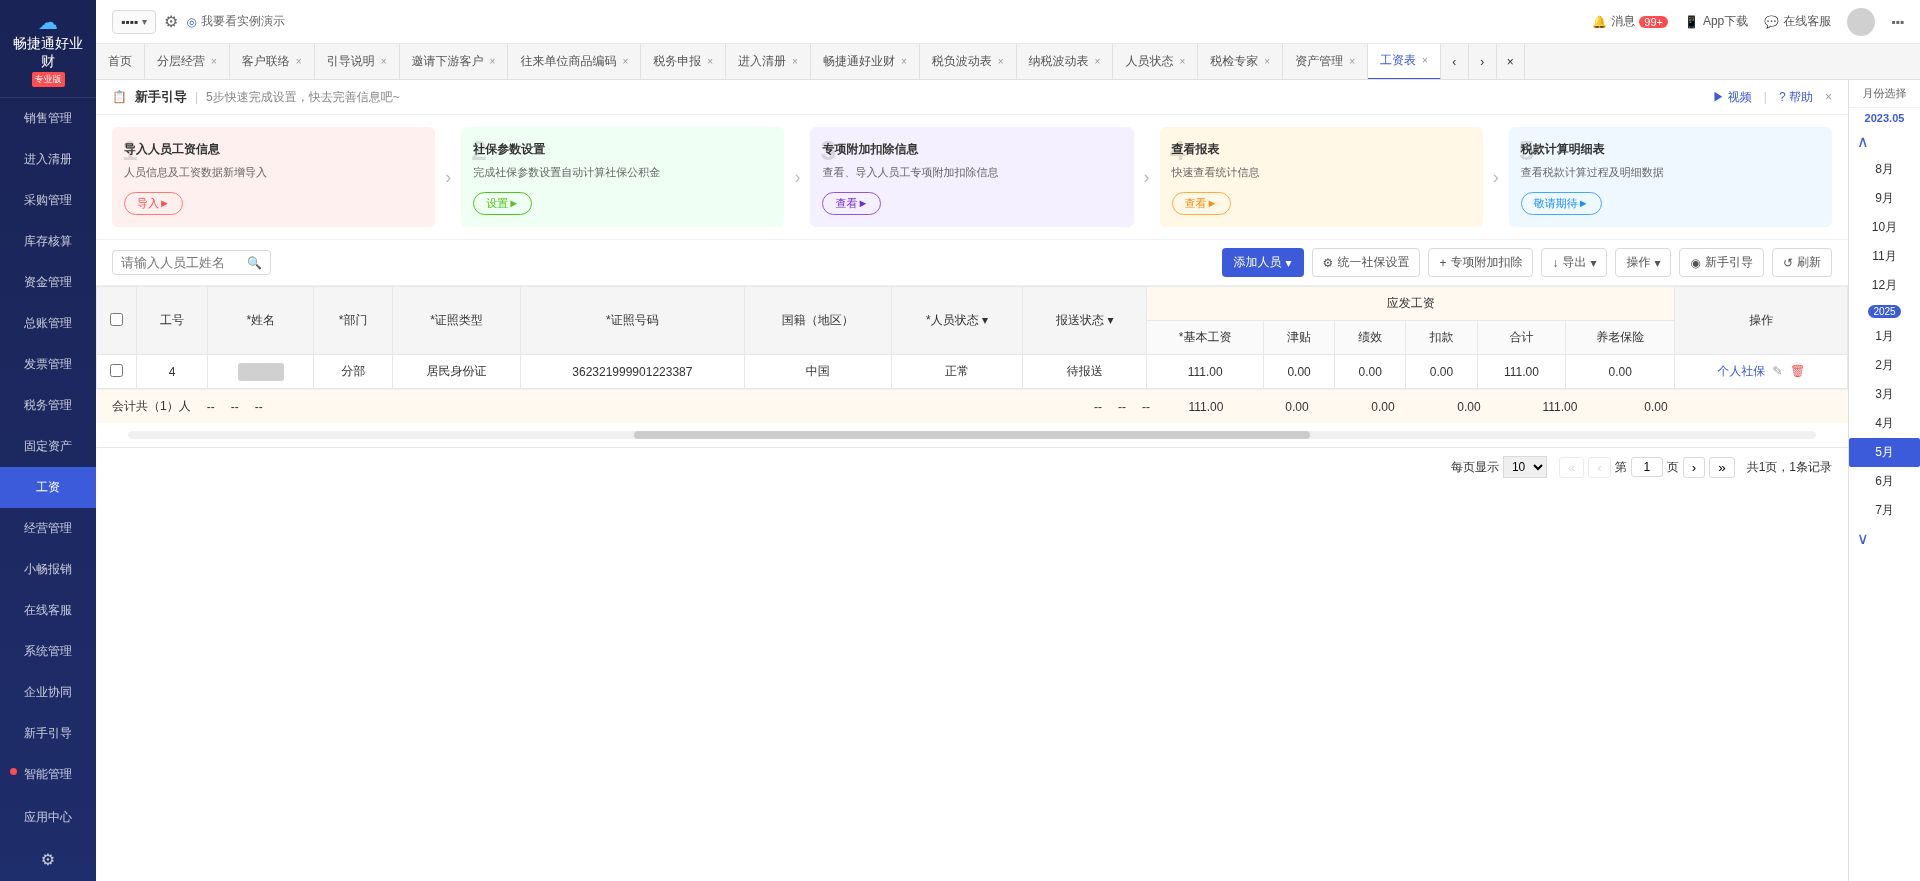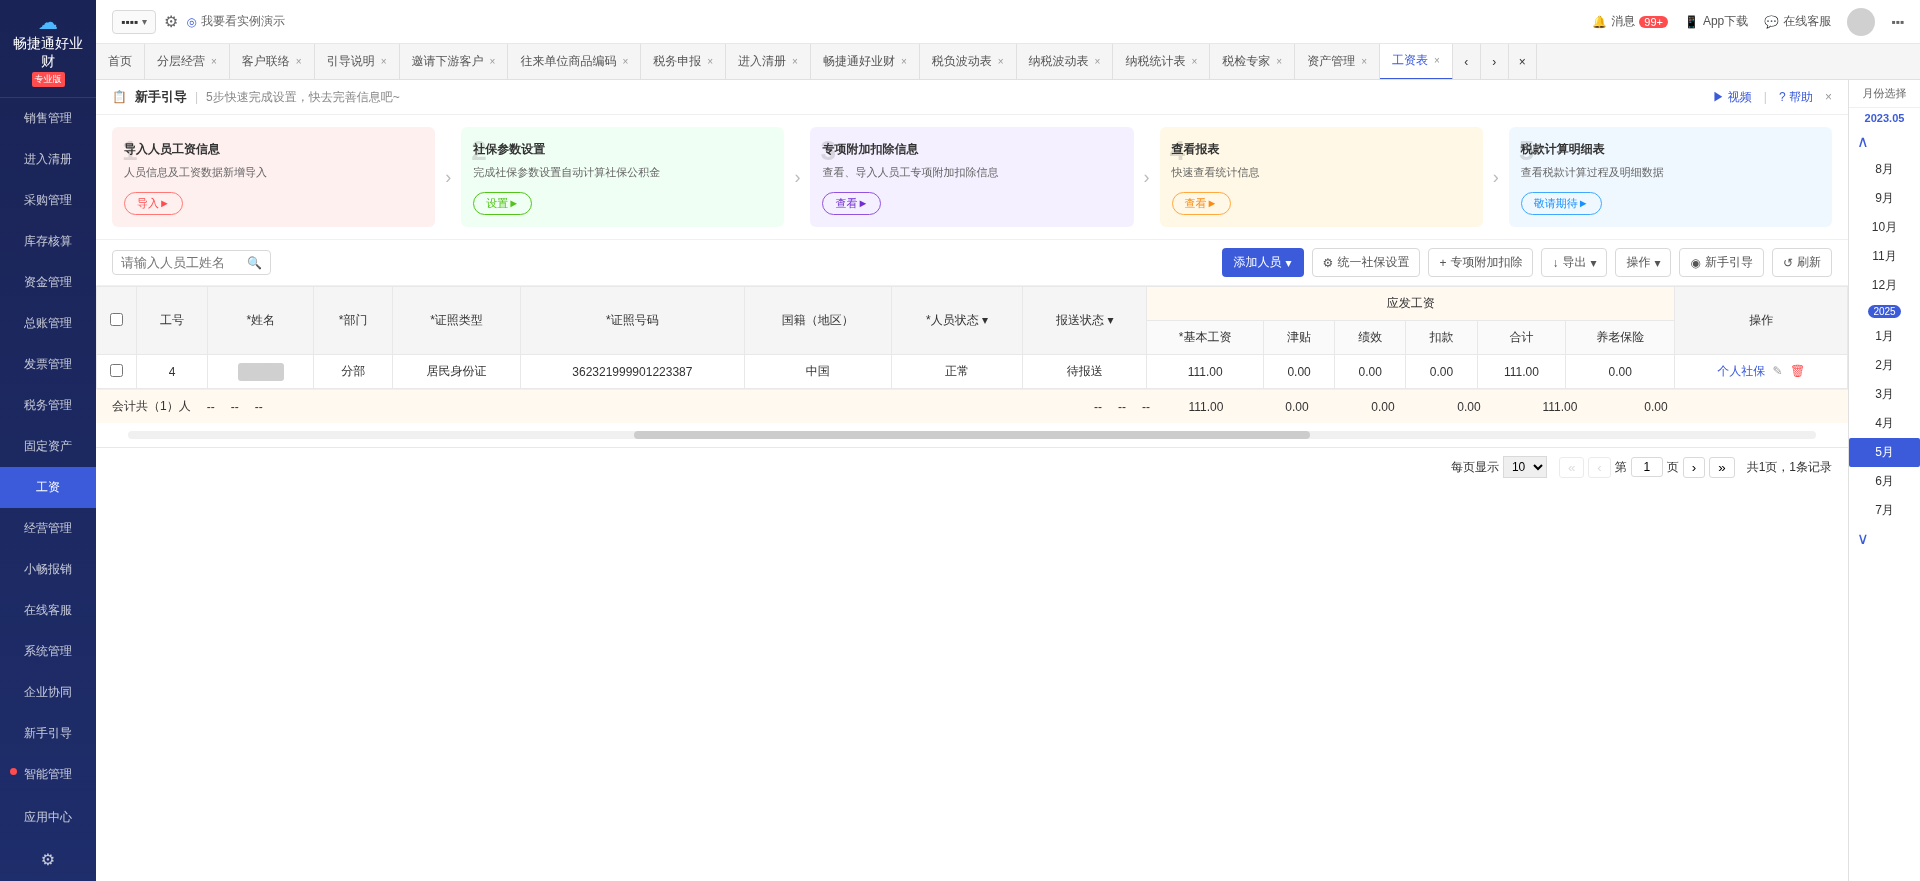--- a/index.html
+++ b/index.html
@@ -330,21 +330,21 @@
     </div>
     <div class="tab-item">
       <span>税负波动表</span>
       <span class="close-icon">×</span>
     </div>
     <div class="tab-item">
       <span>纳税波动表</span>
       <span class="close-icon">×</span>
     </div>
     <div class="tab-item">
-      <span>纳税统计表</span>
+      <span>人员状态</span>
       <span class="close-icon">×</span>
     </div>
     <div class="tab-item">
       <span>税检专家</span>
       <span class="close-icon">×</span>
     </div>
     <div class="tab-item">
       <span>资产管理</span>
       <span class="close-icon">×</span>
     </div>

